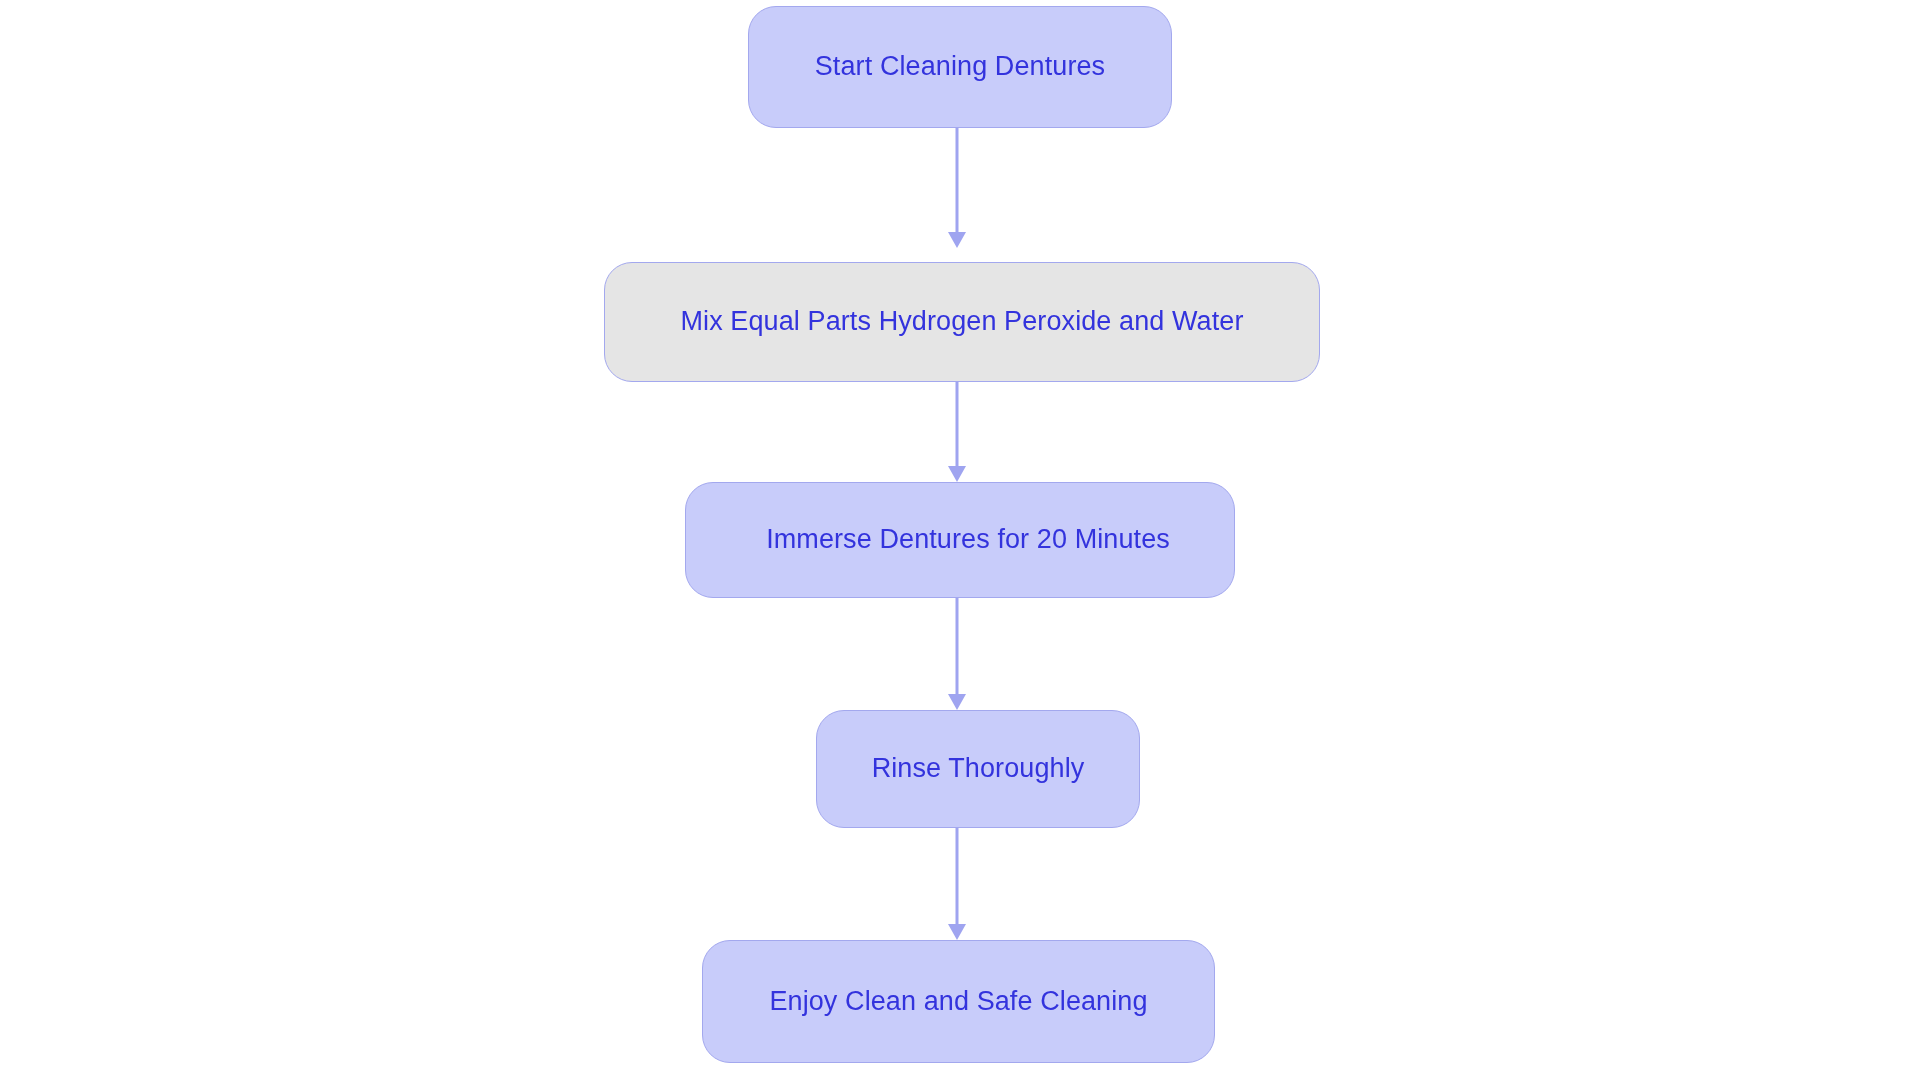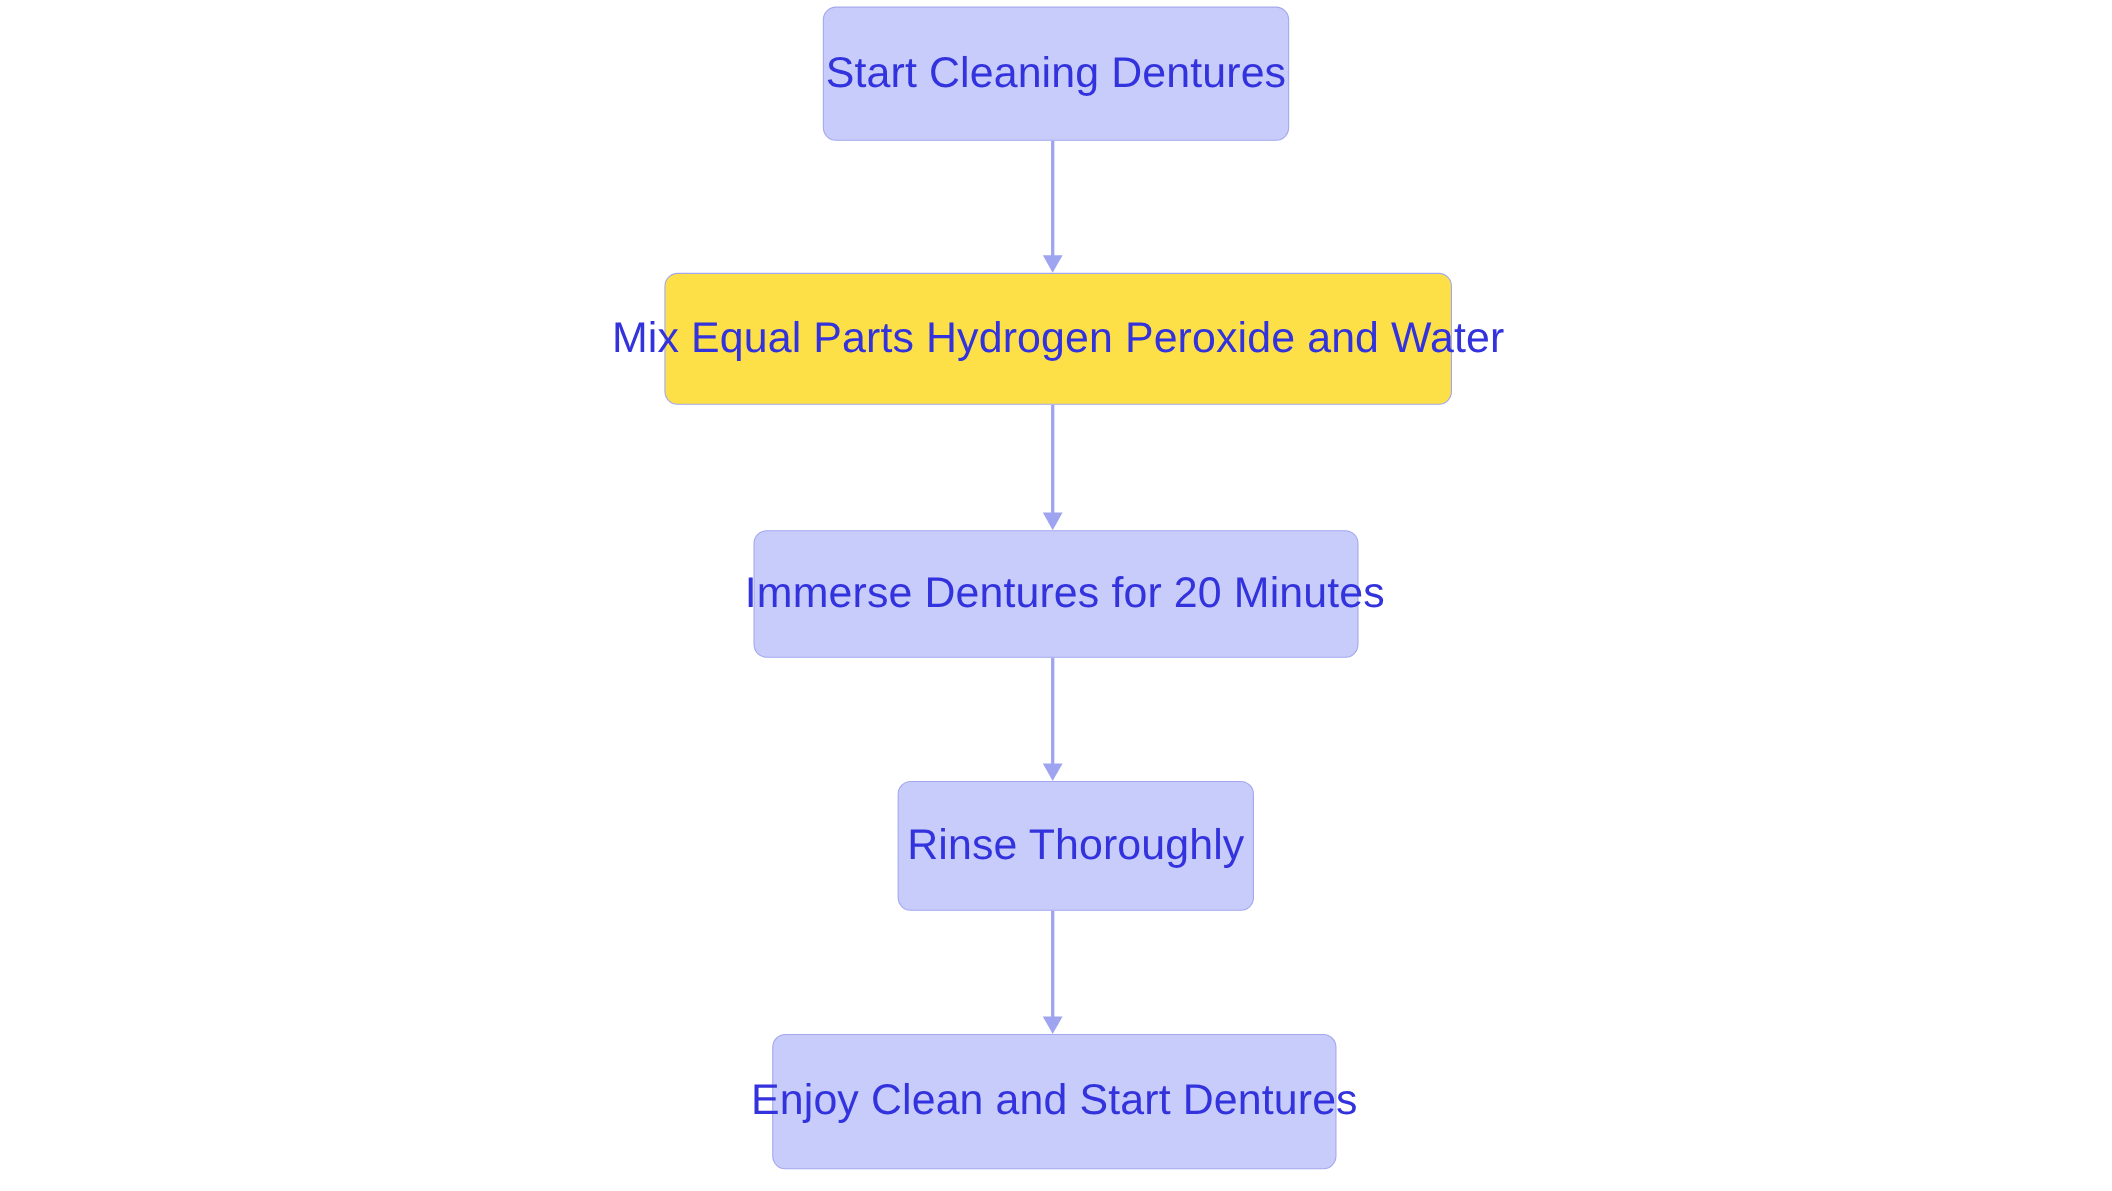--- a/index.html
+++ b/index.html
@@ -16,28 +16,28 @@
     width: 1920px;
     height: 1083px;
     background: #ffffff;
     overflow: hidden;
   }
   .flow-node {
     position: absolute;
     box-sizing: border-box;
     background: #c8ccfa;
     border: 1.6px solid #a3a8ee;
-    border-radius: 12px;
+    border-radius: 28px;
     display: flex;
     align-items: center;
     justify-content: center;
     text-align: center;
     color: #3333dd;
     font-family: "Liberation Sans", sans-serif;
-    font-size: 39px;
+    font-size: 27px;
     font-weight: 400;
     letter-spacing: 0.1px;
     line-height: 1.1;
     white-space: nowrap;
     user-select: none;
   }
   .node-label {
     display: block;
     padding: 0 26px;
   }
@@ -83,26 +83,26 @@
     <div class="edge-arrowhead" style="border-top-color: rgb(159, 164, 240);"></div>
   </div>
   <div class="flow-edge" style="left: 937px; top: 828px; width: 40px; height: 112px;">
     <div class="edge-line" style="height: 97px; background: rgb(159, 164, 240);"></div>
     <div class="edge-arrowhead" style="border-top-color: rgb(159, 164, 240);"></div>
   </div>
 
   <div class="flow-node" style="left: 748px; top: 6px; width: 424px; height: 122px; background: rgb(200, 204, 250); border-color: rgb(163, 168, 238); color: rgb(51, 51, 221);">
     <span class="node-label">Start Cleaning Dentures</span>
   </div>
-  <div class="flow-node" style="left: 604px; top: 248px; width: 716px; height: 120px; background: #fde047; border-color: rgb(163, 168, 238); color: rgb(51, 51, 221);">
+  <div class="flow-node" style="left: 604px; top: 262px; width: 716px; height: 120px; background: #e5e5e5; border-color: rgb(163, 168, 238); color: rgb(51, 51, 221);">
     <span class="node-label">Mix Equal Parts Hydrogen Peroxide and Water</span>
   </div>
   <div class="flow-node" style="left: 685px; top: 482px; width: 550px; height: 116px; background: rgb(200, 204, 250); border-color: rgb(163, 168, 238); color: rgb(51, 51, 221); padding-left: 16px;">
     <span class="node-label">Immerse Dentures for 20 Minutes</span>
   </div>
   <div class="flow-node" style="left: 816px; top: 710px; width: 324px; height: 118px; background: rgb(200, 204, 250); border-color: rgb(163, 168, 238); color: rgb(51, 51, 221);">
     <span class="node-label">Rinse Thoroughly</span>
   </div>
   <div class="flow-node" style="left: 702px; top: 940px; width: 513px; height: 123px; background: rgb(200, 204, 250); border-color: rgb(163, 168, 238); color: rgb(51, 51, 221);">
-    <span class="node-label">Enjoy Clean and Start Dentures</span>
+    <span class="node-label">Enjoy Clean and Safe Cleaning</span>
   </div>
 
 </div>
 
 </body></html>

